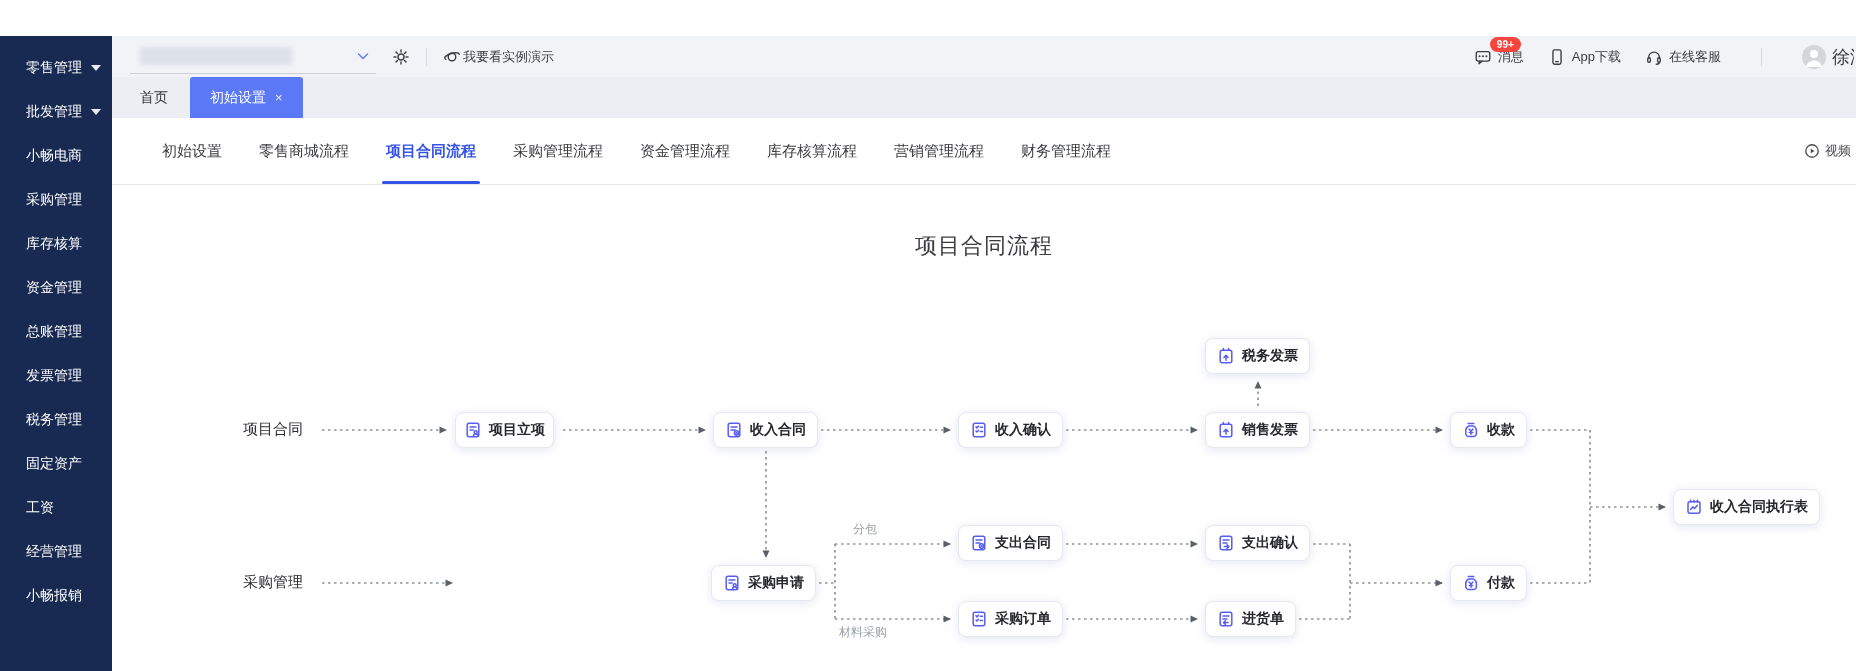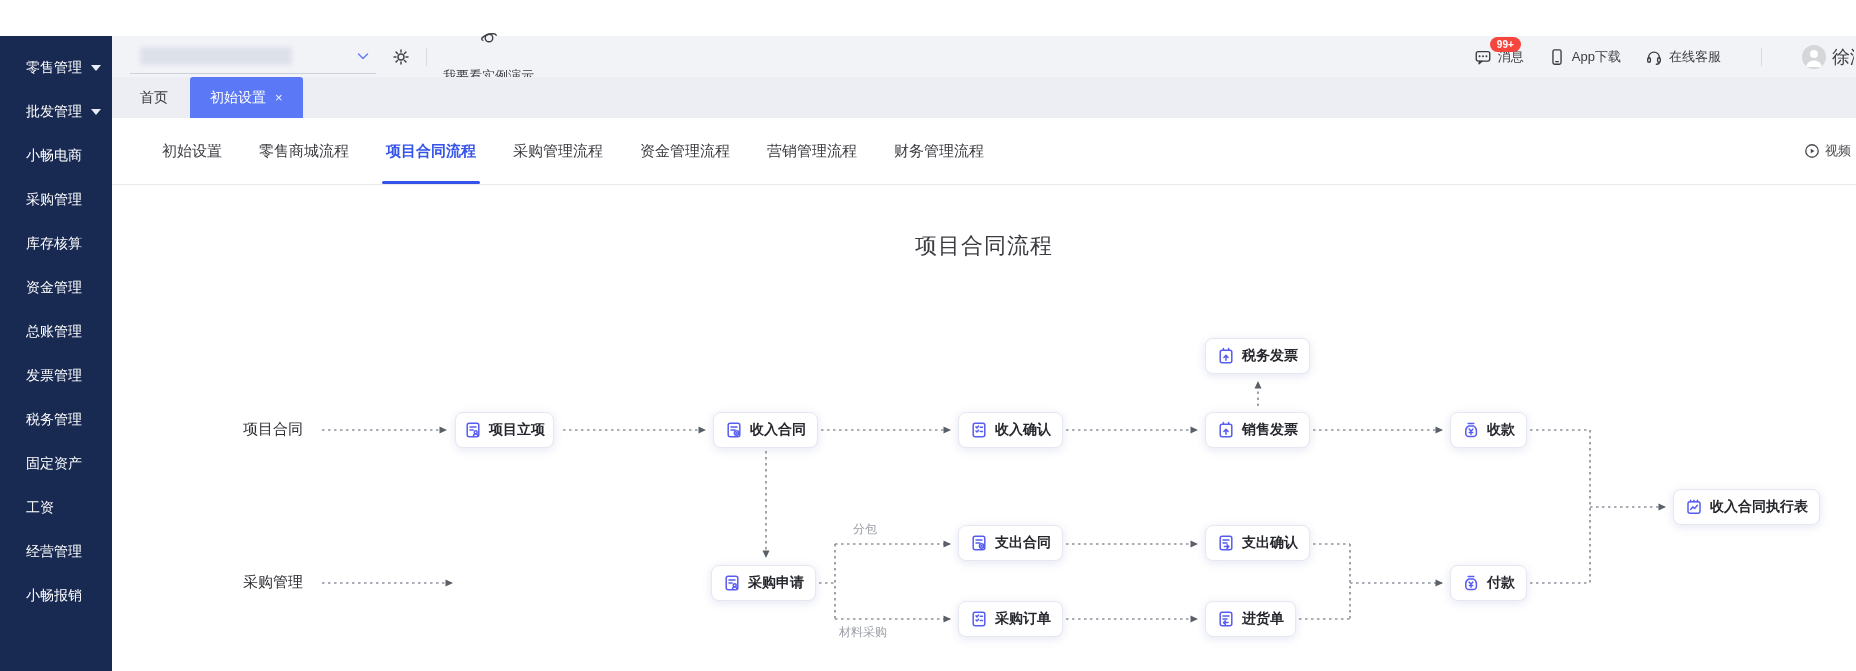--- a/index.html
+++ b/index.html
@@ -25,21 +25,21 @@
   
   .topbar{position:absolute;left:112px;top:36px;right:0;height:41px;background:#f2f3f7;
     display:flex;align-items:center;z-index:4;}
   .company-select{position:relative;margin-left:18px;width:246px;height:34px;display:flex;
     align-items:center;border-bottom:1px solid #ccd0da;cursor:pointer;}
   .blur-box{width:152px;height:18px;margin-left:10px;background:#dde1ea;border-radius:3px;filter:blur(2px);}
   .chev{margin-left:auto;margin-right:4px;}
   .tb-icon{width:18px;height:18px;}
   .gear-wrap{margin-left:16px;cursor:pointer;}
   .tb-div{width:1px;height:18px;background:#d7dae1;margin:0 16px;}
-  .demo{display:flex;align-items:center;gap:20px;font-size:13px;color:#3a3b40;cursor:pointer;flex-direction:column;}
+  .demo{display:flex;align-items:center;gap:2px;font-size:13px;color:#3a3b40;cursor:pointer;}
   .topbar-right{margin-left:auto;display:flex;align-items:center;gap:24px;padding-right:2px;}
   .tb-item{display:flex;align-items:center;gap:6px;font-size:13px;color:#3a3b40;cursor:pointer;position:relative;}
   .badge{position:absolute;top:-11px;left:16px;background:#f5453d;color:#fff;font-size:10px;
     line-height:13px;padding:1px 7px;border-radius:9px;font-weight:700;}
   .avatar{width:24px;height:24px;border-radius:50%;background:#d4d6da;overflow:hidden;display:flex;
     align-items:flex-end;justify-content:center;}
   .uname{font-size:18px;color:#3a3b40;width:22px;overflow:hidden;white-space:nowrap;}
   
   .tabstrip{position:absolute;left:112px;top:77px;right:0;height:41px;background:#eceef3;
     display:flex;align-items:stretch;z-index:4;}
@@ -205,20 +205,21 @@
     </div>
   </div>
 
 <div class="main">
   <div class="itabbar">
     <div class="itab">初始设置</div>
       <div class="itab">零售商城流程</div>
       <div class="itab active">项目合同流程</div>
       <div class="itab">采购管理流程</div>
       <div class="itab">资金管理流程</div>
+      <div class="itab">库存核算流程</div>
       <div class="itab">营销管理流程</div>
       <div class="itab">财务管理流程</div>
       <div class="itab-right">
       <span class="seg">
         <span class="tb-icon line-icon" style="color:#4a4b50;width:16px;height:16px">
           <svg viewBox="0 0 18 18">
               <circle cx="9" cy="9" r="7"></circle>
               <path d="M7.6 6.4v5.2L11.8 9z" fill="currentColor" stroke="none"></path>
             </svg>
         </span>

